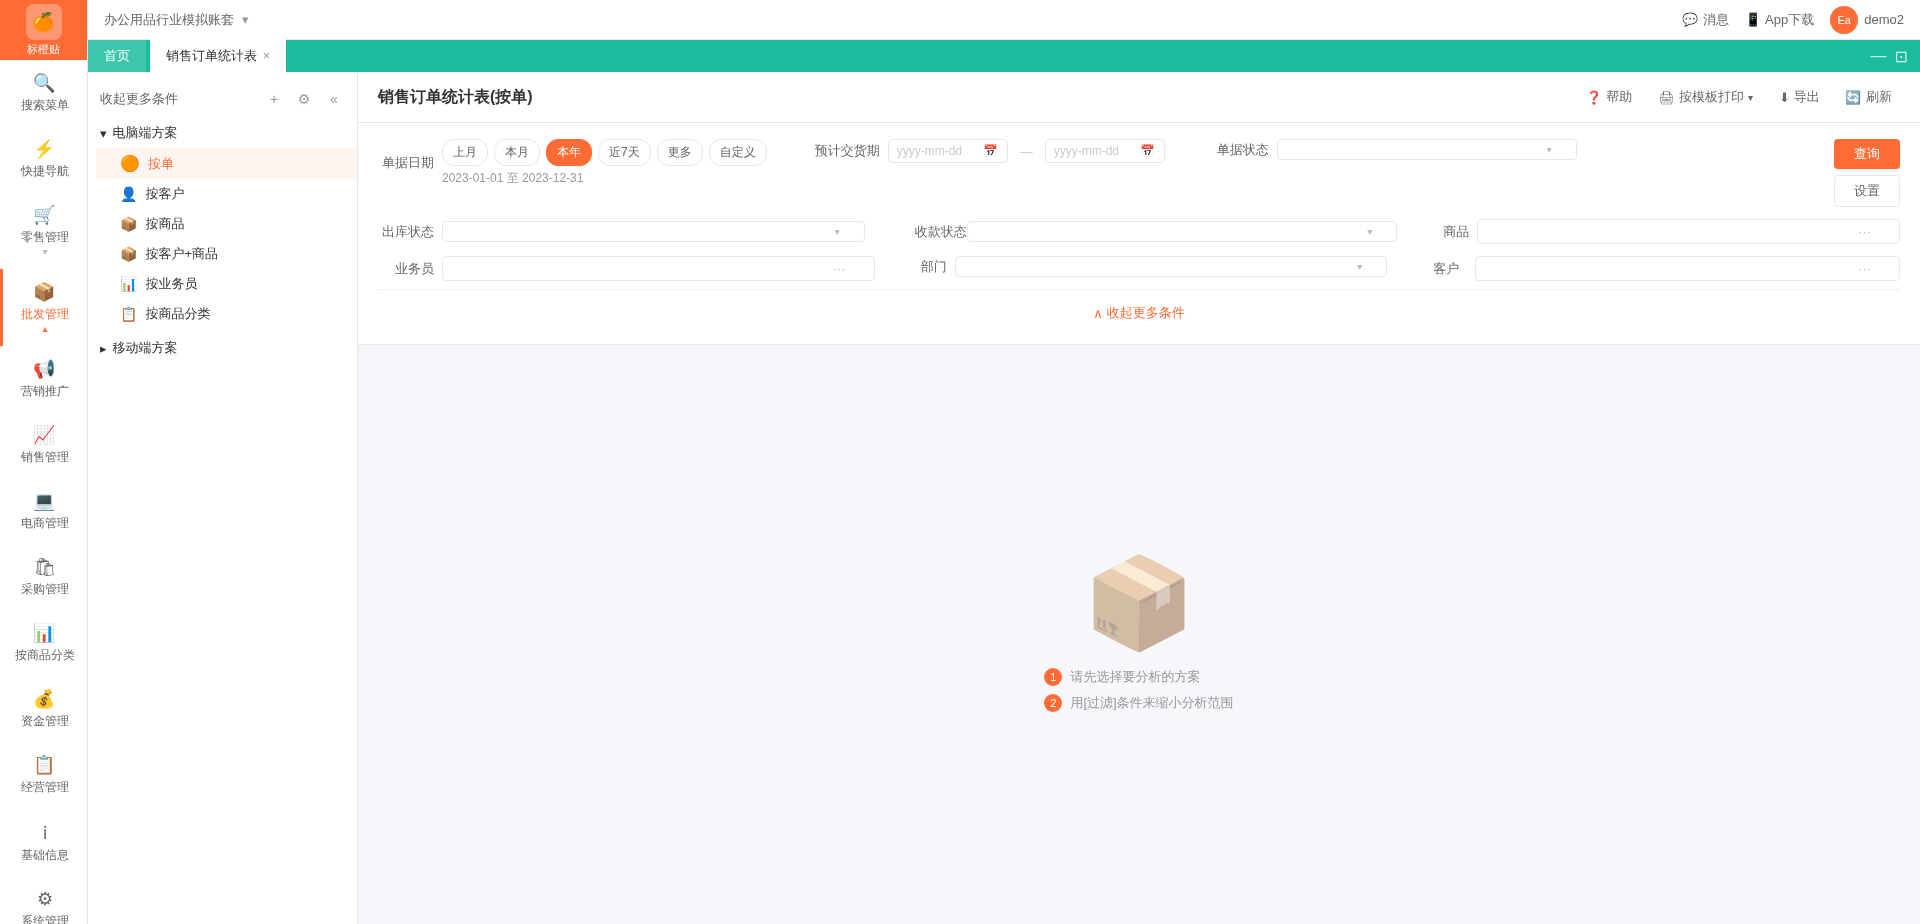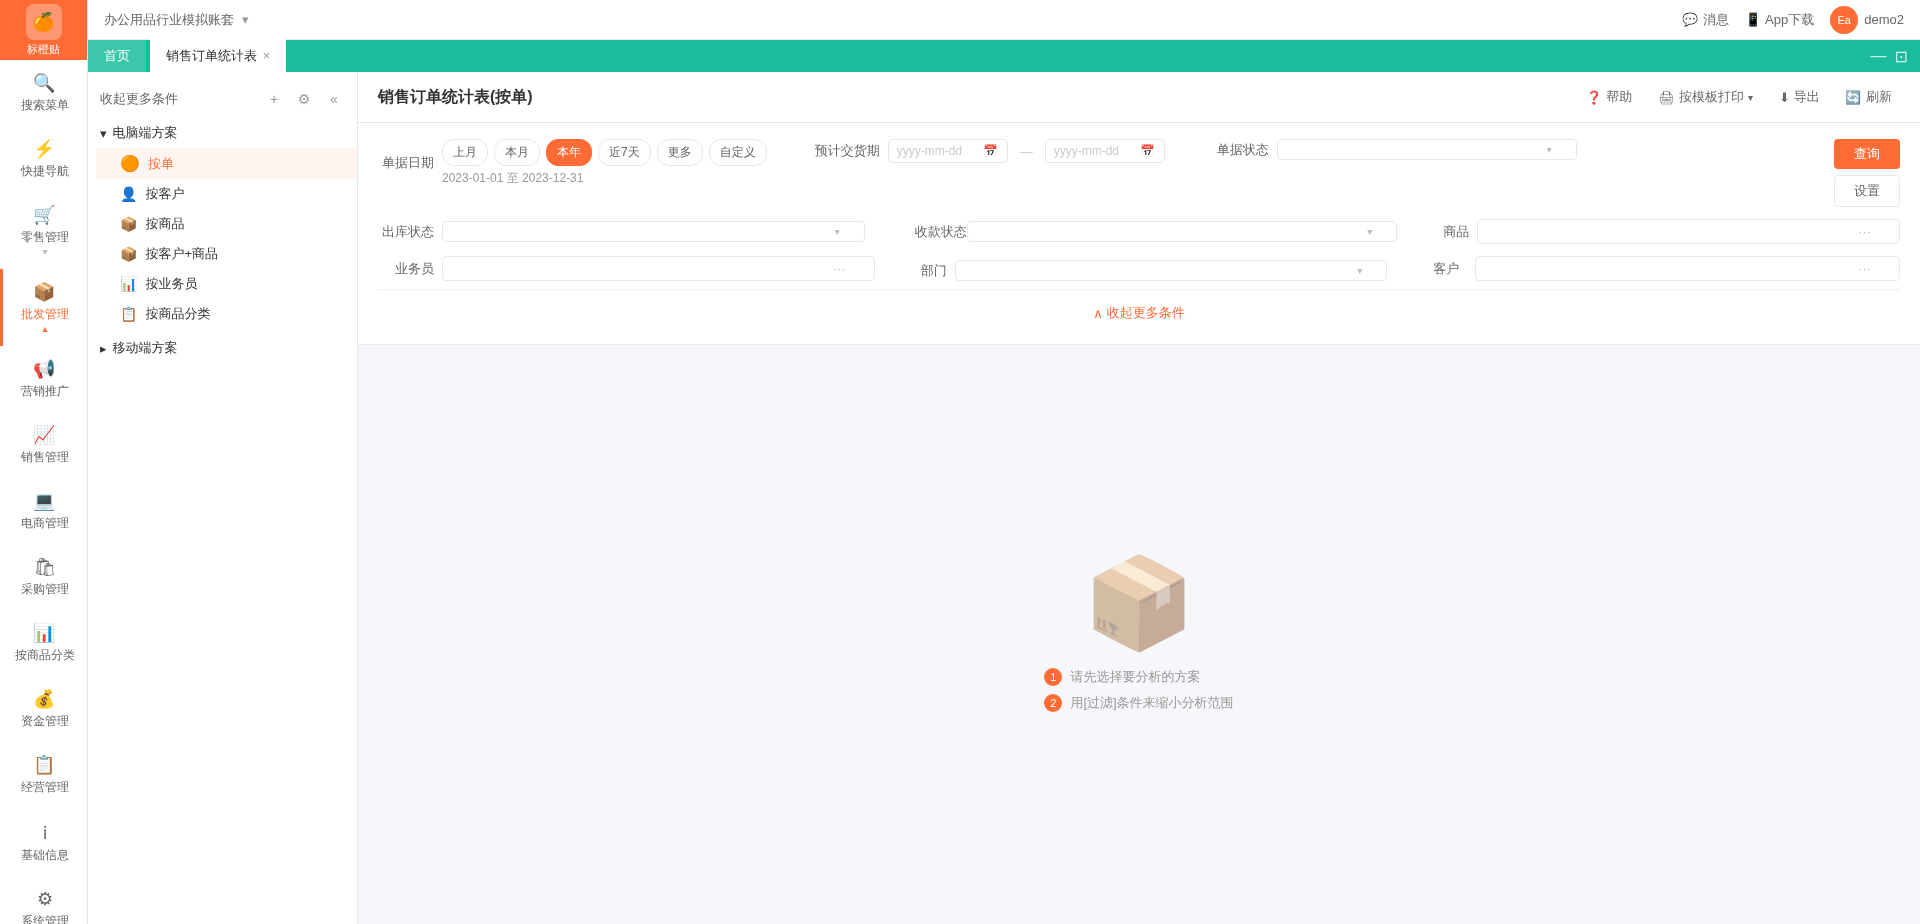--- a/index.html
+++ b/index.html
@@ -318,21 +318,21 @@
           </div>
           <div style="display:flex; align-items:center; gap:8px; flex:1;">
             <span class="filter-label">商品</span>
             <div class="filter-select" style="flex:1;">
               <span></span>
               <span class="filter-dots">···</span>
             </div>
           </div>
         </div>
 
-        <div style="display:flex; align-items:flex-end; gap:16px; margin-bottom:8px;">
+        <div style="display:flex; align-items:flex-start; gap:16px; margin-bottom:8px;">
           <div style="display:flex; align-items:center; gap:8px; flex:1;">
             <span class="filter-label">业务员</span>
             <div class="filter-select" style="flex:1;">
               <span></span>
               <span class="filter-dots">···</span>
             </div>
           </div>
           <div style="display:flex; align-items:center; gap:8px; flex:1;">
             <span class="filter-label">部门</span>
             <div class="filter-select" style="flex:1;">

